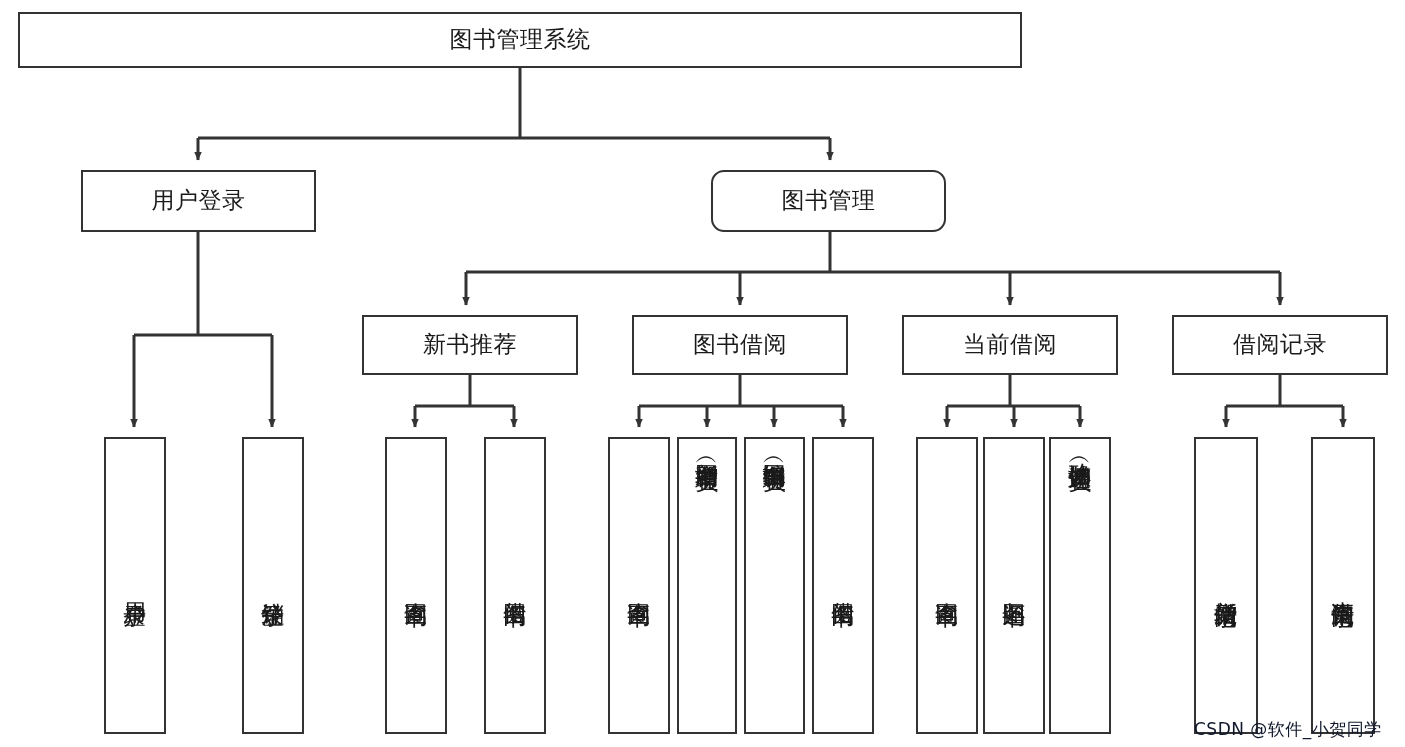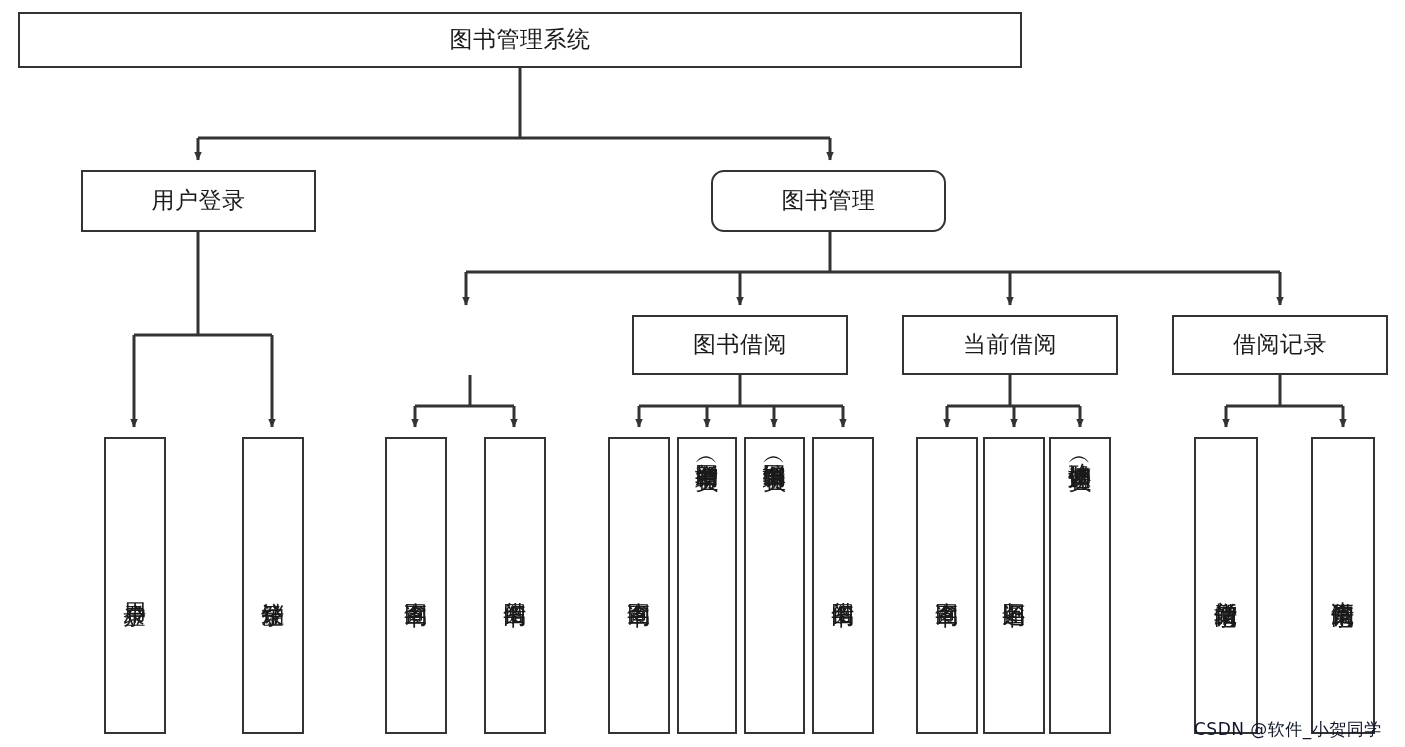--- a/index.html
+++ b/index.html
@@ -132,20 +132,23 @@
     <span class="node-label-h">图书管理系统</span>
   </div>
 
   <div class="node-box" style="left:81px; top:170px; width:235px; height:62px;">
     <span class="node-label-h">用户登录</span>
   </div>
   <div class="node-box" style="left:711px; top:170px; width:235px; height:62px;border-radius:13px;">
     <span class="node-label-h">图书管理</span>
   </div>
 
+  <div class="node-box" style="left:362px; top:315px; width:216px; height:60px;">
+    <span class="node-label-h">新书推荐</span>
+  </div>
   <div class="node-box" style="left:632px; top:315px; width:216px; height:60px;justify-content:center;">
     <span class="node-label-h">图书借阅</span>
   </div>
   <div class="node-box" style="left:1172px; top:315px; width:216px; height:60px;">
     <span class="node-label-h">借阅记录</span>
   </div>
   <div class="node-box" style="left:902px; top:315px; width:216px; height:60px;">
     <span class="node-label-h">当前借阅</span>
   </div>
 

